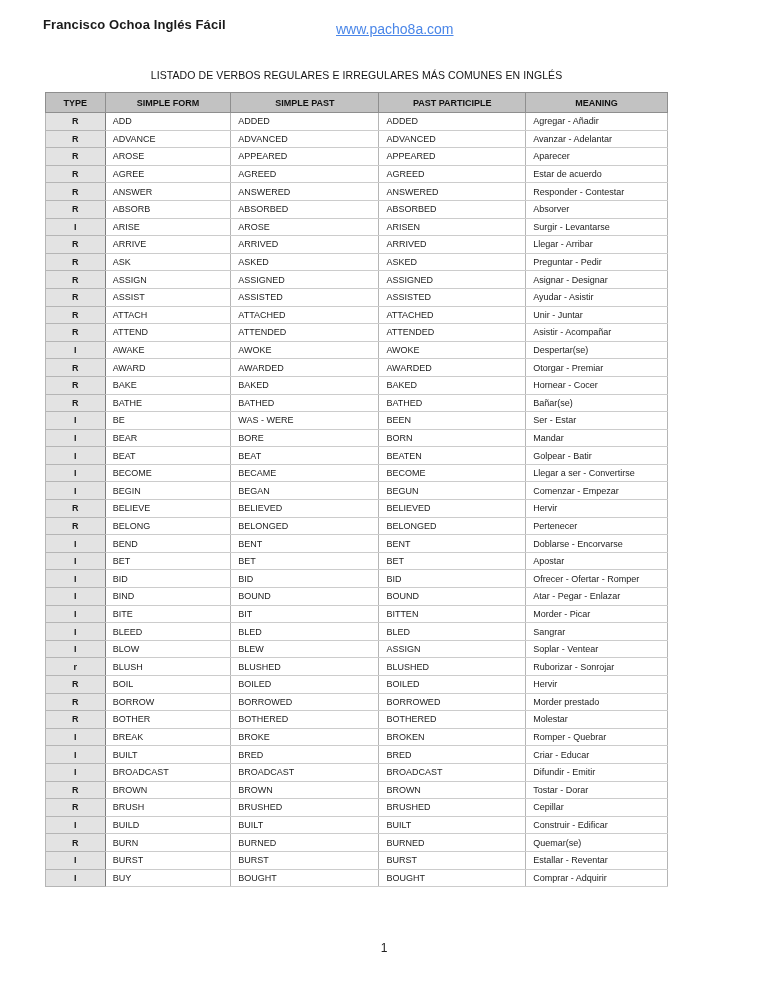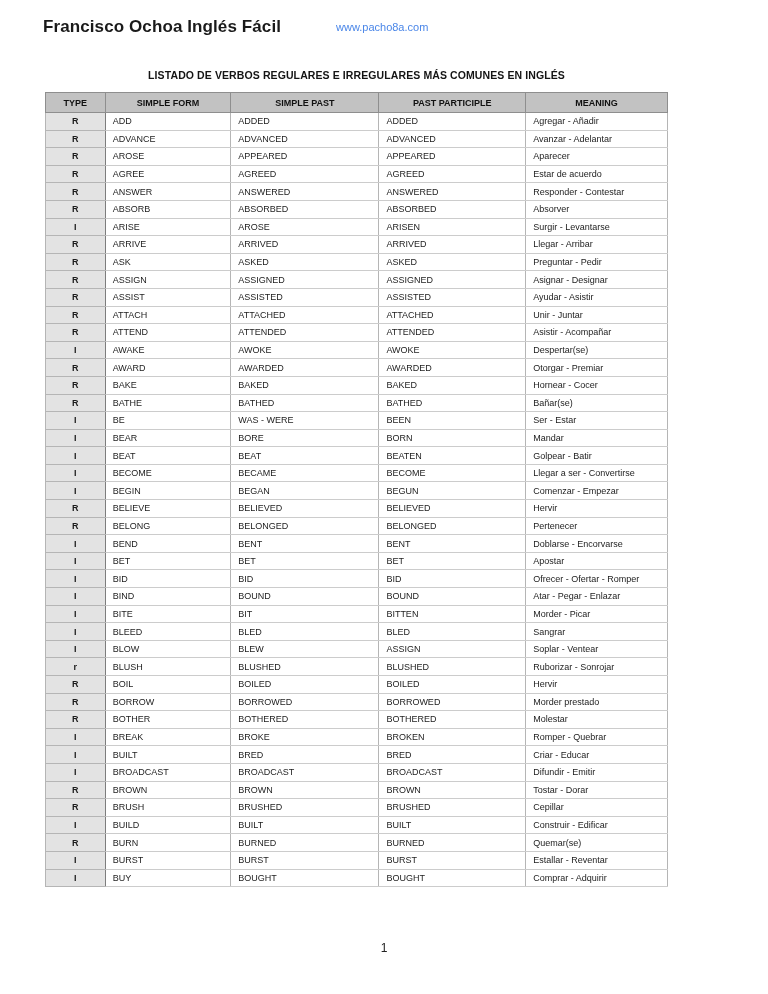--- a/index.html
+++ b/index.html
@@ -10,43 +10,43 @@
     height: 994px;
     background: #ffffff;
     font-family: "Liberation Sans", sans-serif;
     overflow: hidden;
     margin: 0 auto;
   }
   .author {
     position: absolute;
     left: 43px;
     top: 17px;
-    font-size: 17px;
+    font-size: 13px;
     font-weight: bold;
     color: #1a1a1a;
     letter-spacing: 0.1px;
   }
   .site-link {
     position: absolute;
     left: 336px;
     top: 21px;
-    font-size: 11px;
+    font-size: 14px;
     color: #4a86e8;
+    text-decoration: underline;
     cursor: pointer;
   }
   .doc-title {
     position: absolute;
     left: 45px;
     top: 69px;
     width: 623px;
     text-align: center;
     font-size: 10.5px;
     color: #141414;
     letter-spacing: 0.1px;
-    font-weight: bold;
   }
   table.verbs {
     position: absolute;
     left: 45px;
     top: 92px;
     width: 623px;
     border-collapse: collapse;
     table-layout: fixed;
   }
   table.verbs col.c-type { width: 9.6%; }

